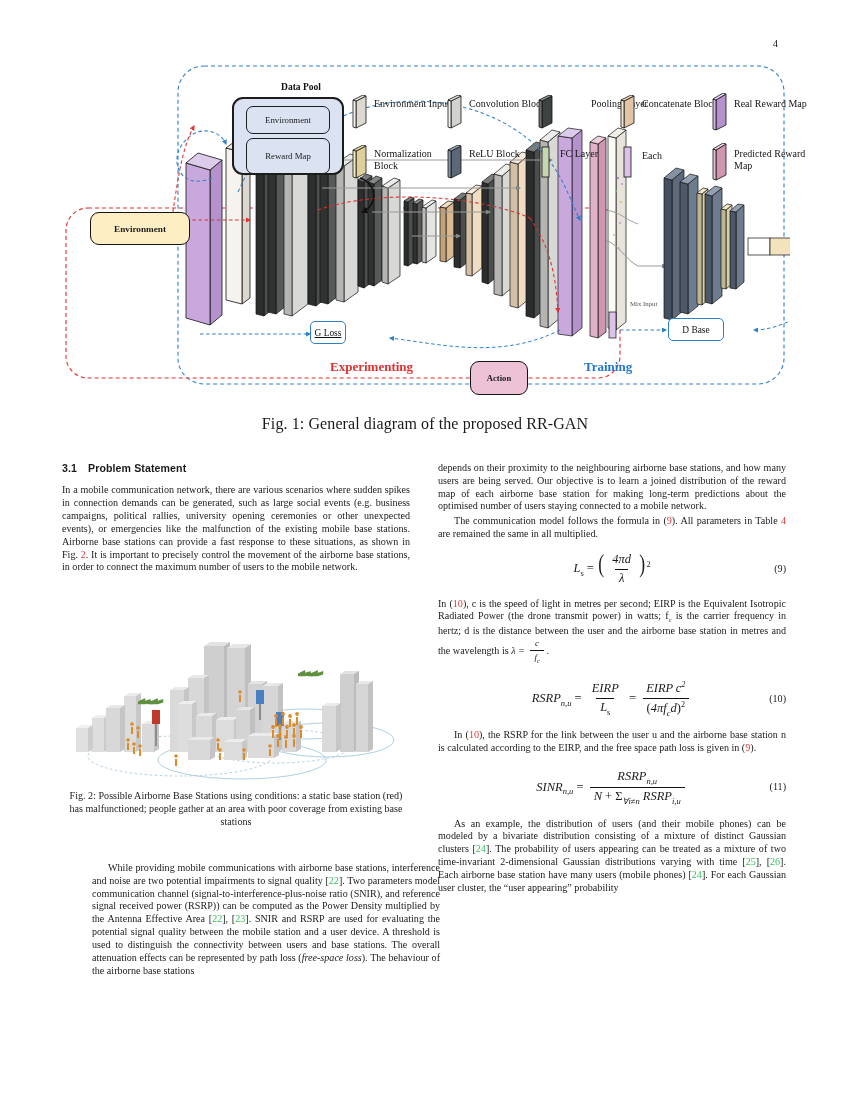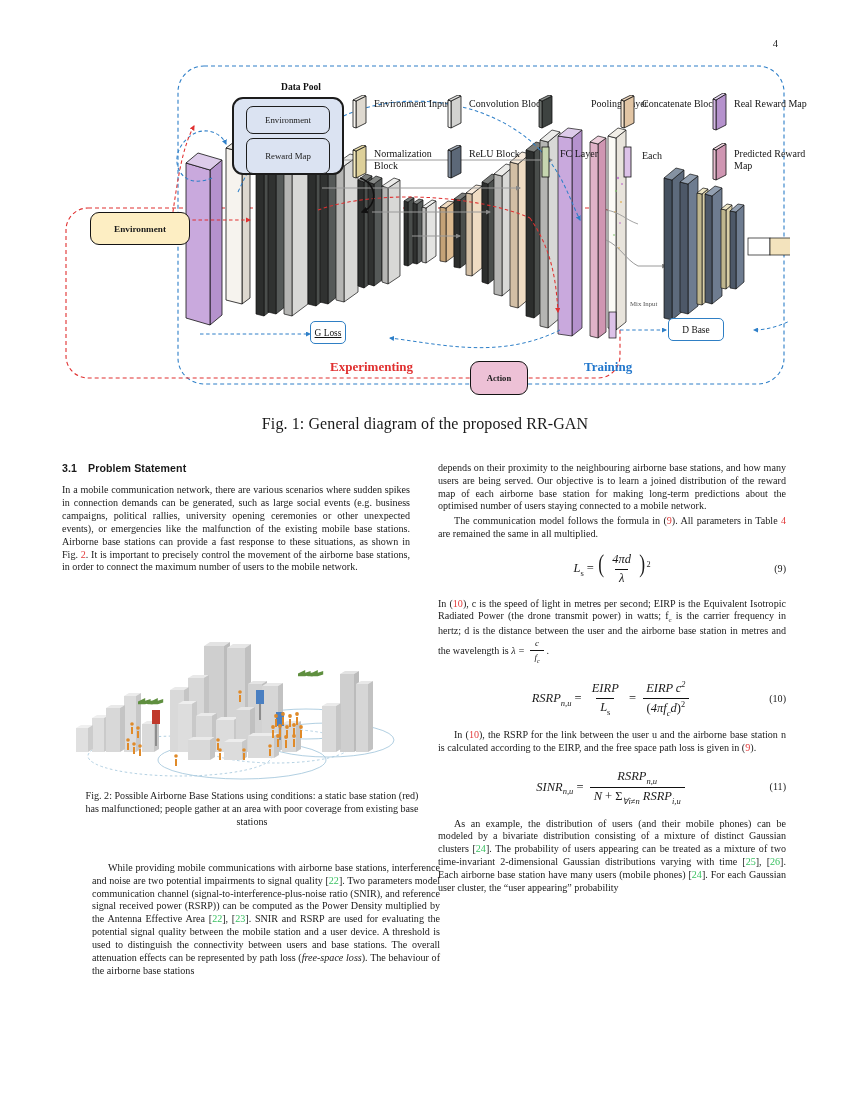--- a/index.html
+++ b/index.html
@@ -159,21 +159,21 @@
   
   .fig2-wrap {
     position: absolute;
     left: 70px;
     top: 628px;
     width: 340px;
     height: 158px;
   }
   .fig2-caption {
     position: absolute;
-    left: 78px;
+    left: 62px;
     top: 790px;
     width: 348px;
     text-align: center;
     font-size: 10.1px;
     line-height: 1.27;
   }
 
   
   .eq-row {
     position: relative;

